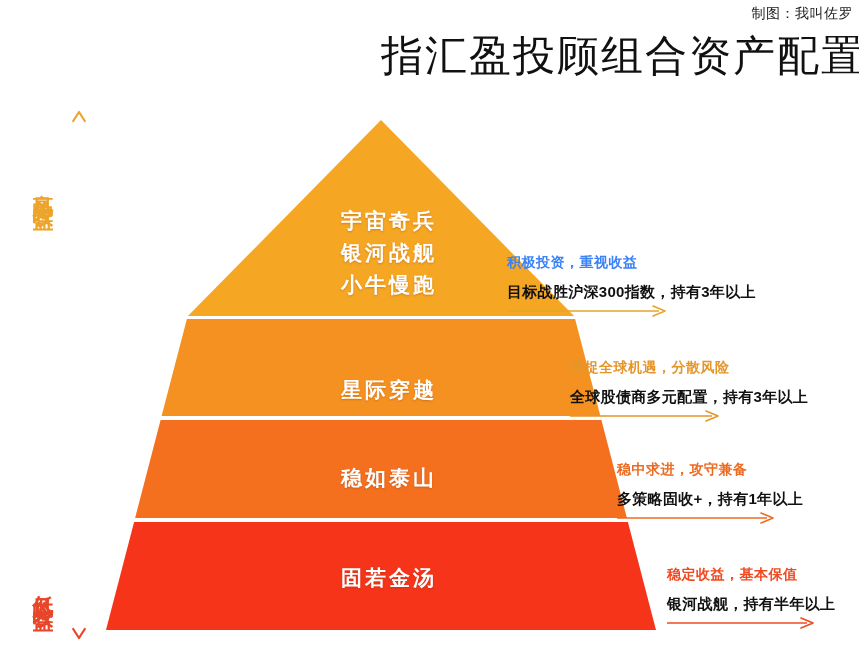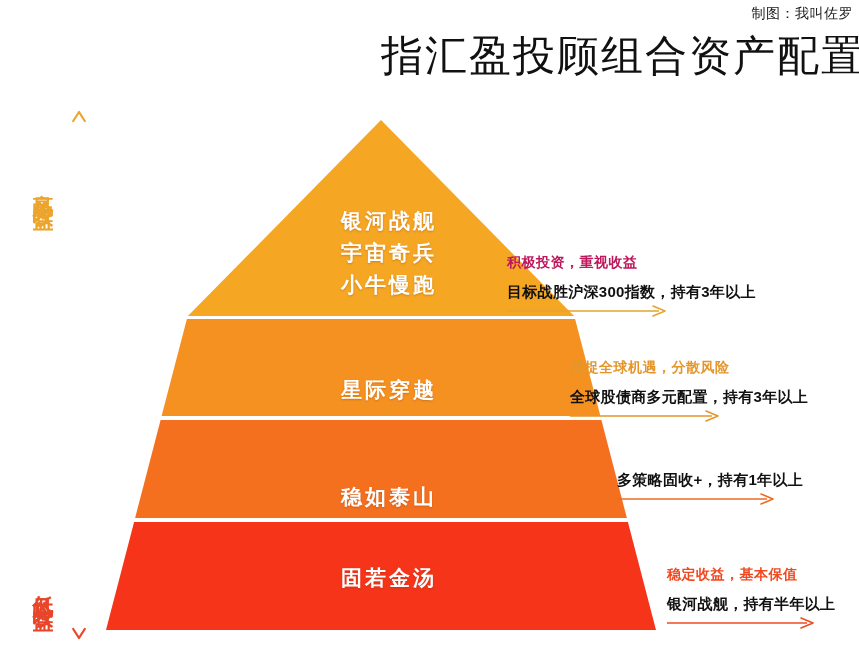--- a/index.html
+++ b/index.html
@@ -53,21 +53,21 @@
     color:#ffffff;
     font-weight:bold;
     font-size:21px;
     letter-spacing:3px;
     text-shadow:0 1px 2px rgba(120,40,0,.28);
     line-height:32px;
     pointer-events:none;
   }
   #tier-label-1 { top:205px; }
   #tier-label-2 { top:360px;margin-top:14px; }
-  #tier-label-3 { top:462px;margin-top:19px; }
+  #tier-label-3 { top:462px; }
   #tier-label-4 { top:562px; }
 
   
   .anno { position:absolute; }
   .anno-head {
     font-size:14px; font-weight:bold; letter-spacing:.5px;
     white-space:nowrap; line-height:19px;
   }
   .anno-sub {
     font-size:15px; font-weight:bold; color:#111111;
@@ -111,47 +111,48 @@
     <polygon points="100,630 650,630 621.9,522 128.1,522" fill="#F5341A"></polygon>
 
     <polygon points="129.1,518 620.9,518 595.4,420 154.6,420" fill="#F4701F"></polygon>
 
     <polygon points="155.6,416 594.4,416 569.1,319 180.9,319" fill="#F59120"></polygon>
 
     <polygon points="181.9,316 568.1,316 375,120" fill="#F5A623"></polygon>
   </svg>
 
   <div class="tier-label" id="tier-label-1">
+    <div>宇宙奇兵</div>
     <div>银河战舰</div>
-    <div>宇宙奇兵</div>
     <div>小牛慢跑</div>
   </div>
   <div class="tier-label" id="tier-label-2">星际穿越</div>
   <div class="tier-label" id="tier-label-3">稳如泰山</div>
   <div class="tier-label" id="tier-label-4">固若金汤</div>
 
   <div class="anno" id="anno-1">
-    <div class="anno-head" style="color:#be185d">积极投资，重视收益</div>
+    <div class="anno-head" style="color:#3b82f6">积极投资，重视收益</div>
     <div class="anno-sub">目标战胜沪深300指数，持有3年以上</div>
     <svg class="anno-arrow" width="162" height="12" viewBox="0 0 162 12">
       <line x1="0" y1="6" x2="152" y2="6" stroke="#E5A52E" stroke-width="1.6"></line>
       <polyline points="146,1 158,6 146,11" fill="none" stroke="#E5A52E" stroke-width="1.6" stroke-linecap="round" stroke-linejoin="round"></polyline>
     </svg>
   </div>
 
   <div class="anno" id="anno-2">
     <div class="anno-head" style="color:#E5962A">捕捉全球机遇，分散风险</div>
     <div class="anno-sub">全球股债商多元配置，持有3年以上</div>
     <svg class="anno-arrow" width="152" height="12" viewBox="0 0 152 12">
       <line x1="0" y1="6" x2="142" y2="6" stroke="#E5962A" stroke-width="1.6"></line>
       <polyline points="136,1 148,6 136,11" fill="none" stroke="#E5962A" stroke-width="1.6" stroke-linecap="round" stroke-linejoin="round"></polyline>
     </svg>
   </div>
 
   <div class="anno" id="anno-3">
+    <div class="anno-head" style="color:#EC6B22">稳中求进，攻守兼备</div>
     <div class="anno-sub">多策略固收+，持有1年以上</div>
     <svg class="anno-arrow" width="160" height="12" viewBox="0 0 160 12">
       <line x1="0" y1="6" x2="150" y2="6" stroke="#EC6B22" stroke-width="1.6"></line>
       <polyline points="144,1 156,6 144,11" fill="none" stroke="#EC6B22" stroke-width="1.6" stroke-linecap="round" stroke-linejoin="round"></polyline>
     </svg>
   </div>
 
   <div class="anno" id="anno-4">
     <div class="anno-head" style="color:#F04A22">稳定收益，基本保值</div>
     <div class="anno-sub">银河战舰，持有半年以上</div>

